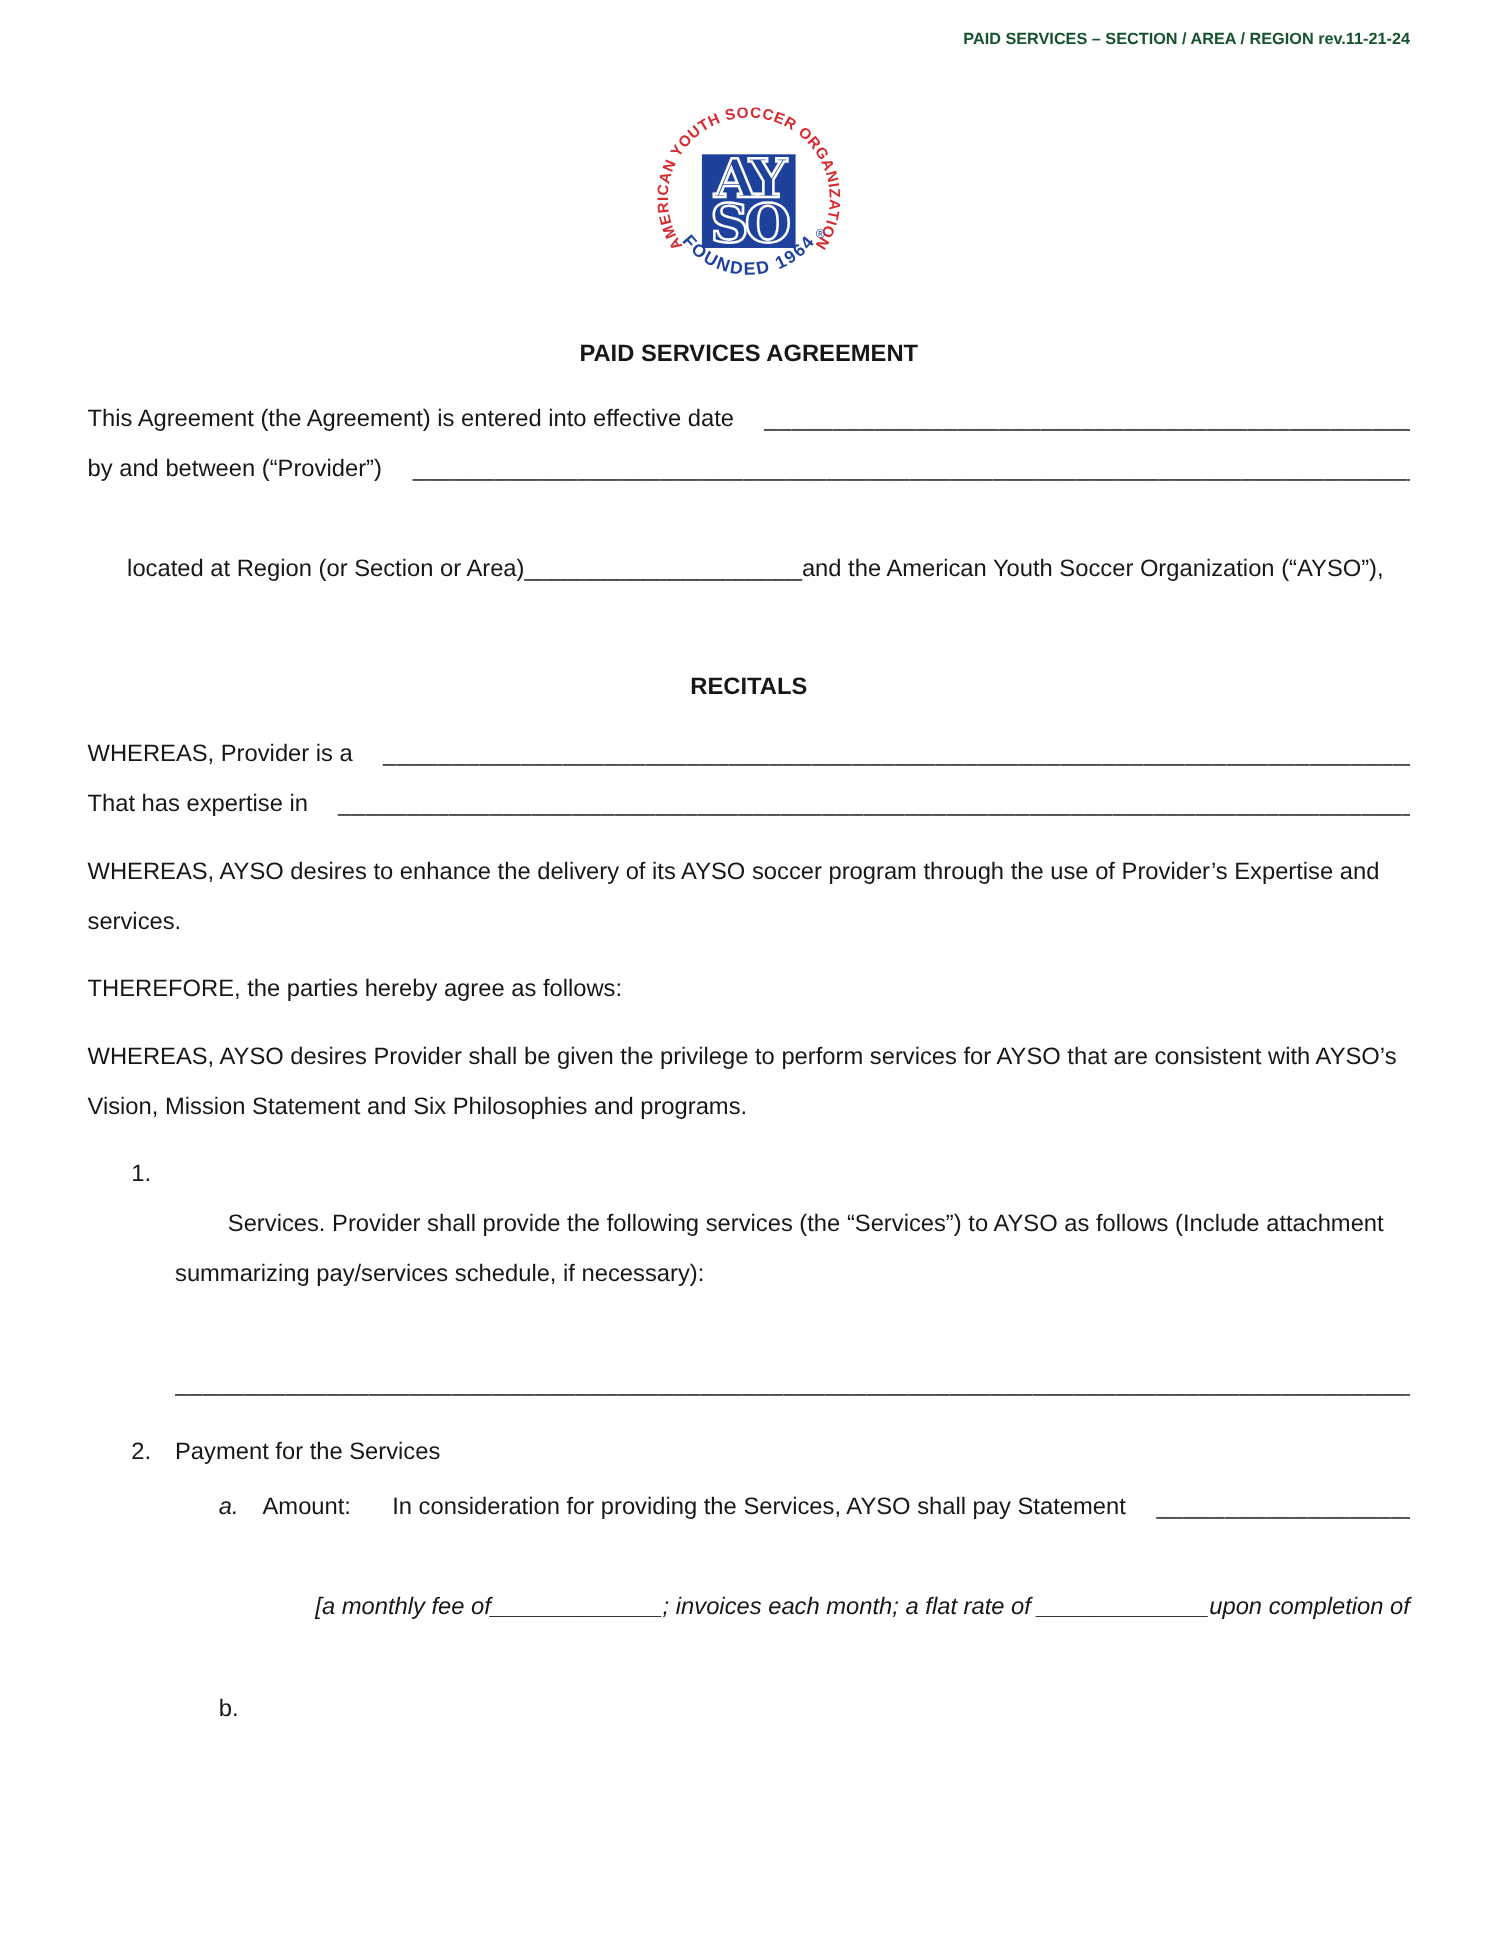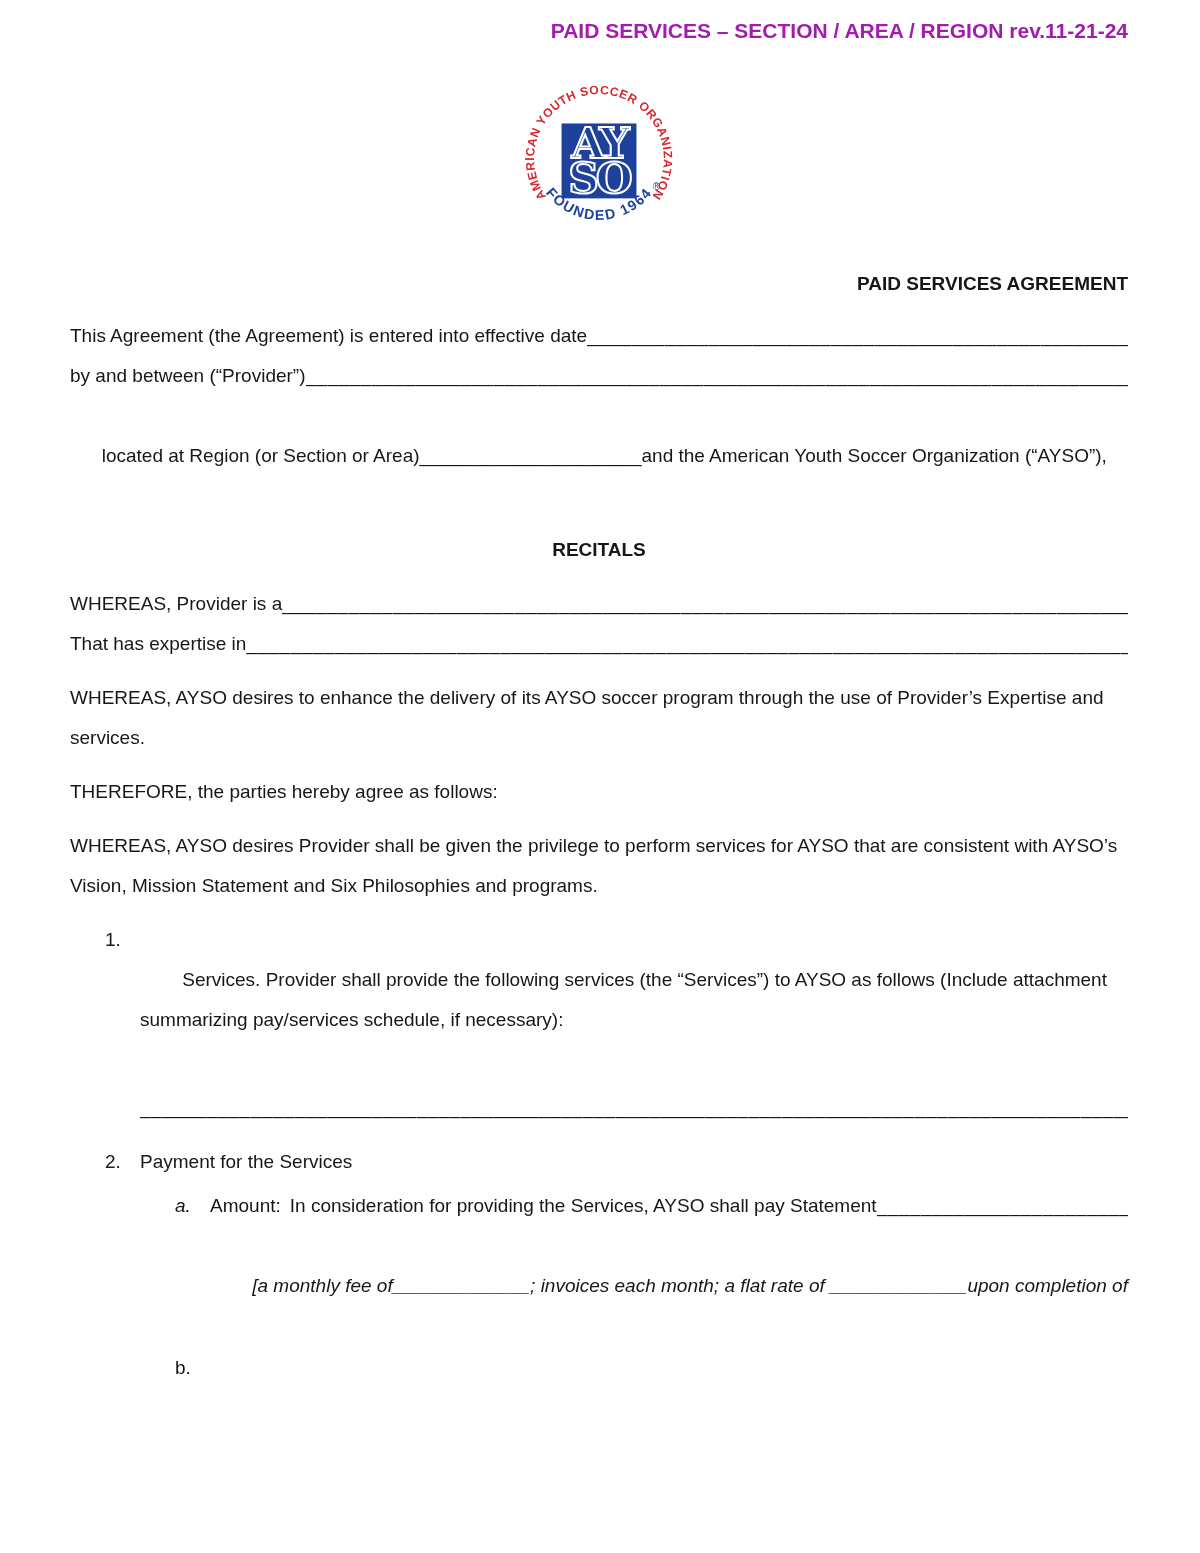--- a/index.html
+++ b/index.html
@@ -10,35 +10,35 @@
     box-sizing:border-box;
     padding:20px 72px 0 70px;
     font-family:"Liberation Sans",sans-serif;
     font-size:19px;
     color:#171717;
     overflow:hidden;
   }
   .doc-header{
     text-align:right;
     font-weight:bold;
-    font-size:21px;
-    color:#a21caf;
+    font-size:13px;
+    color:#14532d;
     line-height:22px;
   }
   .logo-wrap{ text-align:center; margin-top:44px; height:162px; }
   .doc-title{
-    text-align:right;
+    text-align:center;
     font-weight:bold;
     margin-top:16px;
     margin-bottom:12px;
     line-height:40px;
   }
   .para{ line-height:40px; margin:0 0 14px 0; }
   .center-head{ text-align:center; font-weight:bold; }
-  .flexline{ display:flex; line-height:40px; white-space:pre; }
+  .flexline{ display:flex; line-height:40px; white-space:pre;gap:24px; }
   .fill{ flex:1; overflow:hidden; white-space:pre; letter-spacing:0.5px; }
   .inlineline{ line-height:40px; white-space:pre-wrap; }
   .b{ font-weight:normal; }
   .i{ font-style:italic; }
   .after-label{ margin-left:9px; }
   .list-item{ display:flex; margin:0 0 14px 0; }
   .list-item .num{ flex:none; width:35px; margin-left:35px; line-height:40px; }
   .list-item .li-body{ flex:1; min-width:0; }
   .sub-item{ display:flex; margin:0 0 2px 0; }
   .sub-item .num{ flex:none; width:35px; margin-left:105px; line-height:40px; }

